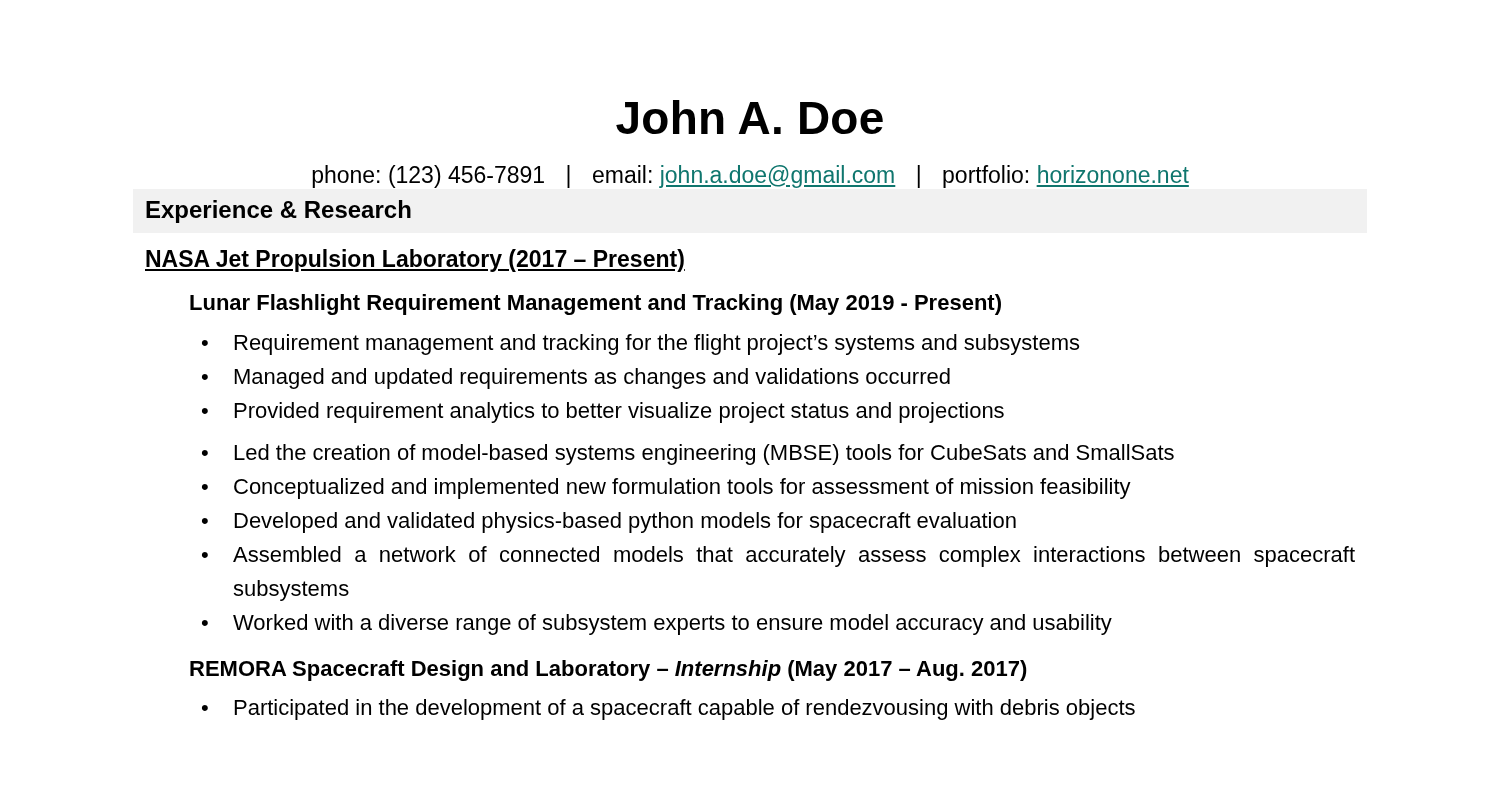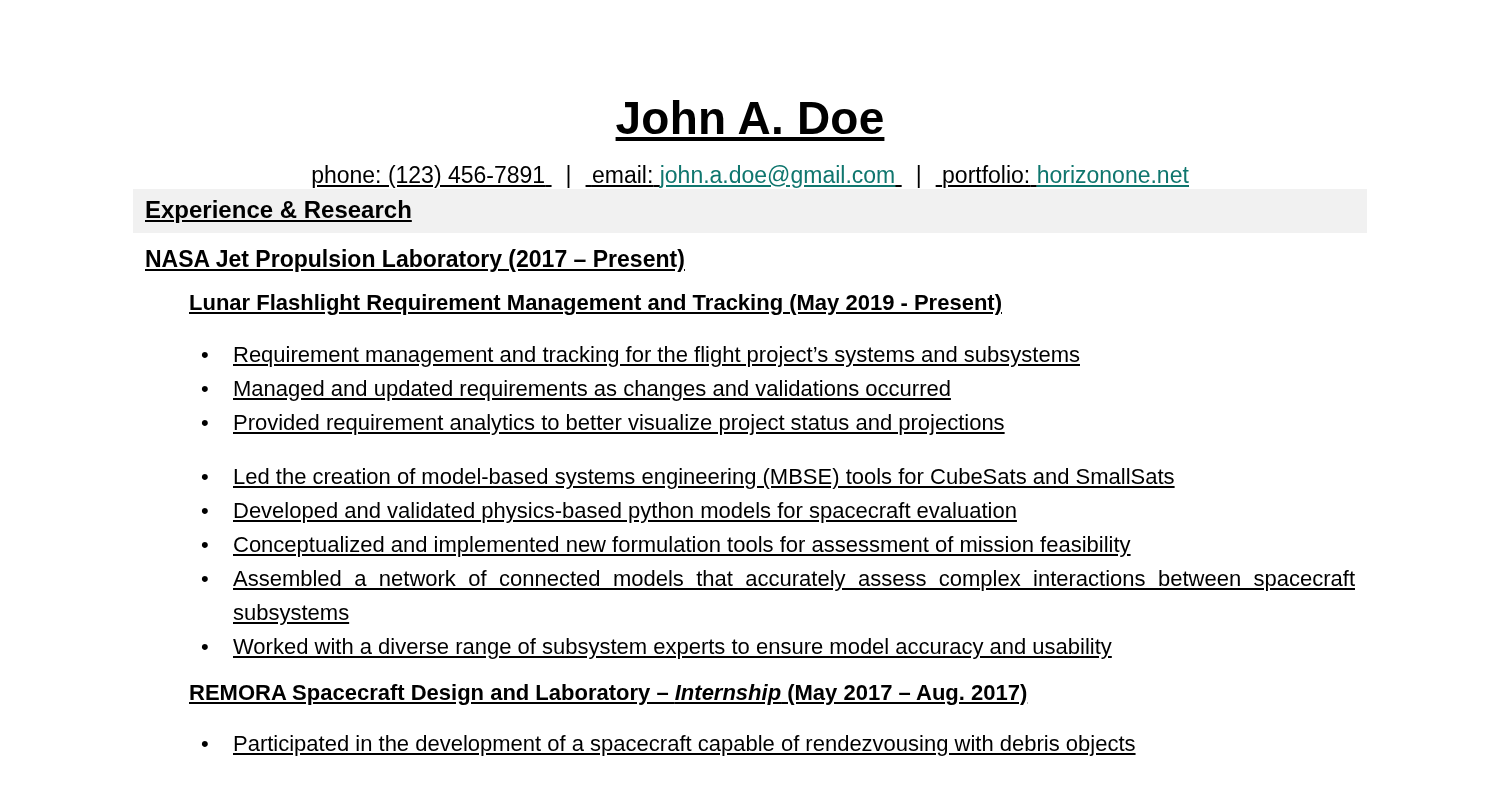--- a/index.html
+++ b/index.html
@@ -14,21 +14,20 @@
     font-family: "Liberation Sans", sans-serif;
     color: #000000;
   }
   .page {
     position: relative;
     width: 1500px;
     height: 586px;
     background: #ffffff;
     box-sizing: border-box;
     padding: 0 133px;
-    text-decoration: underline;
   }
   .name {
     text-align: center;
     font-size: 46px;
     font-weight: bold;
     letter-spacing: 0.2px;
     margin: 0;
     padding-top: 93px;
     line-height: 1.1;
   }
@@ -70,21 +69,21 @@
     font-weight: bold;
     line-height: 1.3;
   }
   .role .italic {
     font-style: italic;
     font-weight: bold;
     text-align: right;
   }
   ul.bullets {
     list-style: none;
-    margin: 20px 0 0 0;
+    margin: 8px 0 0 0;
     padding: 0;
   }
   ul.bullets li {
     position: relative;
     padding-left: 100px;
     padding-right: 12px;
     font-size: 22px;
     line-height: 1.55;
     text-align: justify;
   }
@@ -126,22 +125,22 @@
 
   <div class="role">Lunar Flashlight Requirement Management and Tracking (May 2019 - Present)</div>
   <ul class="bullets">
     <li class="nojustify">Requirement management and tracking for the flight project’s systems and subsystems</li>
     <li class="nojustify">Managed and updated requirements as changes and validations occurred</li>
     <li class="nojustify">Provided requirement analytics to better visualize project status and projections</li>
   </ul>
 
   <ul class="bullets">
     <li class="nojustify">Led the creation of model-based systems engineering (MBSE) tools for CubeSats and SmallSats</li>
+    <li class="nojustify">Conceptualized and implemented new formulation tools for assessment of mission feasibility</li>
     <li class="nojustify">Developed and validated physics-based python models for spacecraft evaluation</li>
-    <li class="nojustify">Conceptualized and implemented new formulation tools for assessment of mission feasibility</li>
     <li>Assembled a network of connected models that accurately assess complex interactions between spacecraft subsystems</li>
     <li class="nojustify">Worked with a diverse range of subsystem experts to ensure model accuracy and usability</li>
   </ul>
 
   <div class="role">
     <span>REMORA Spacecraft Design and Laboratory – </span><span class="italic">Internship</span><span> (May 2017 – Aug. 2017)</span>
   </div>
   <ul class="bullets clipped">
     <li class="nojustify">Participated in the development of a spacecraft capable of rendezvousing with debris objects</li>
   </ul>

